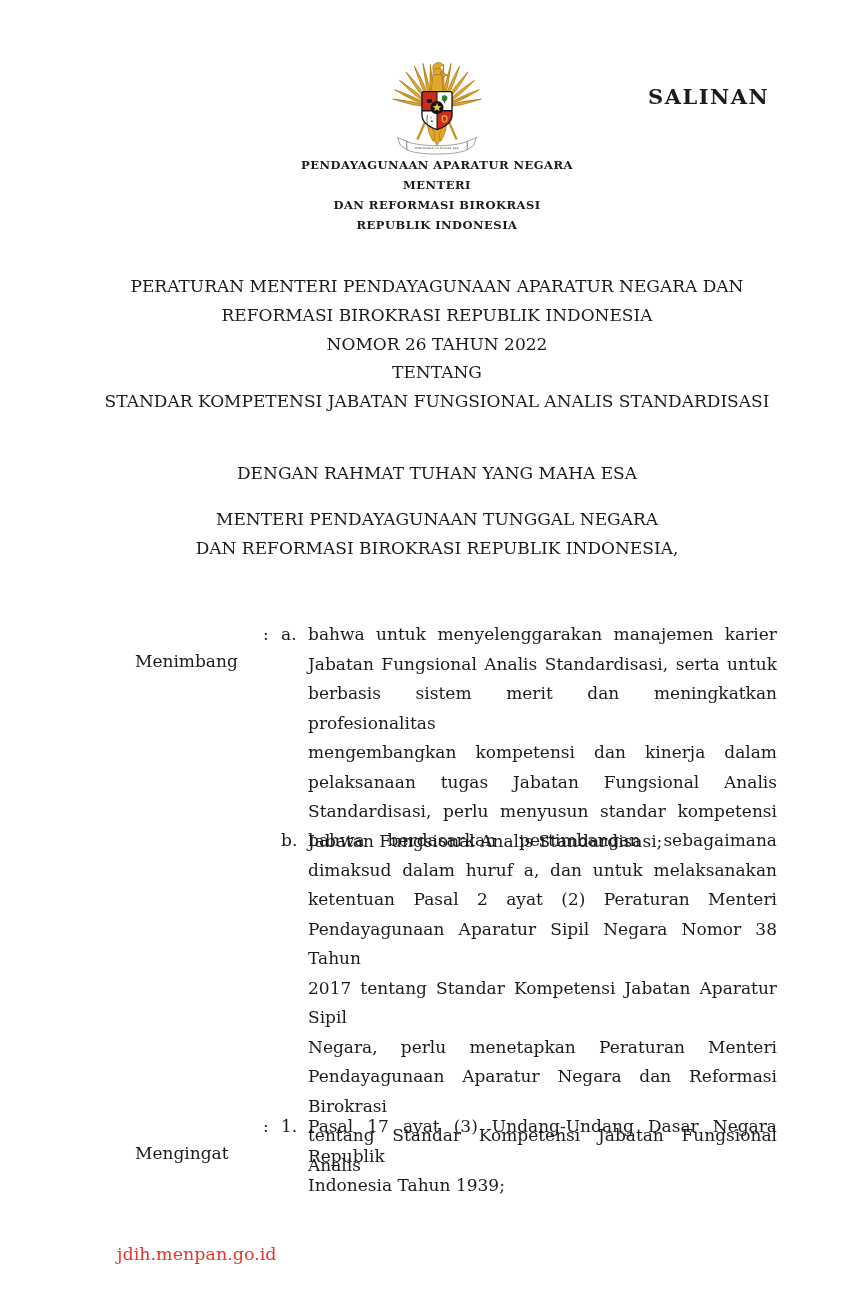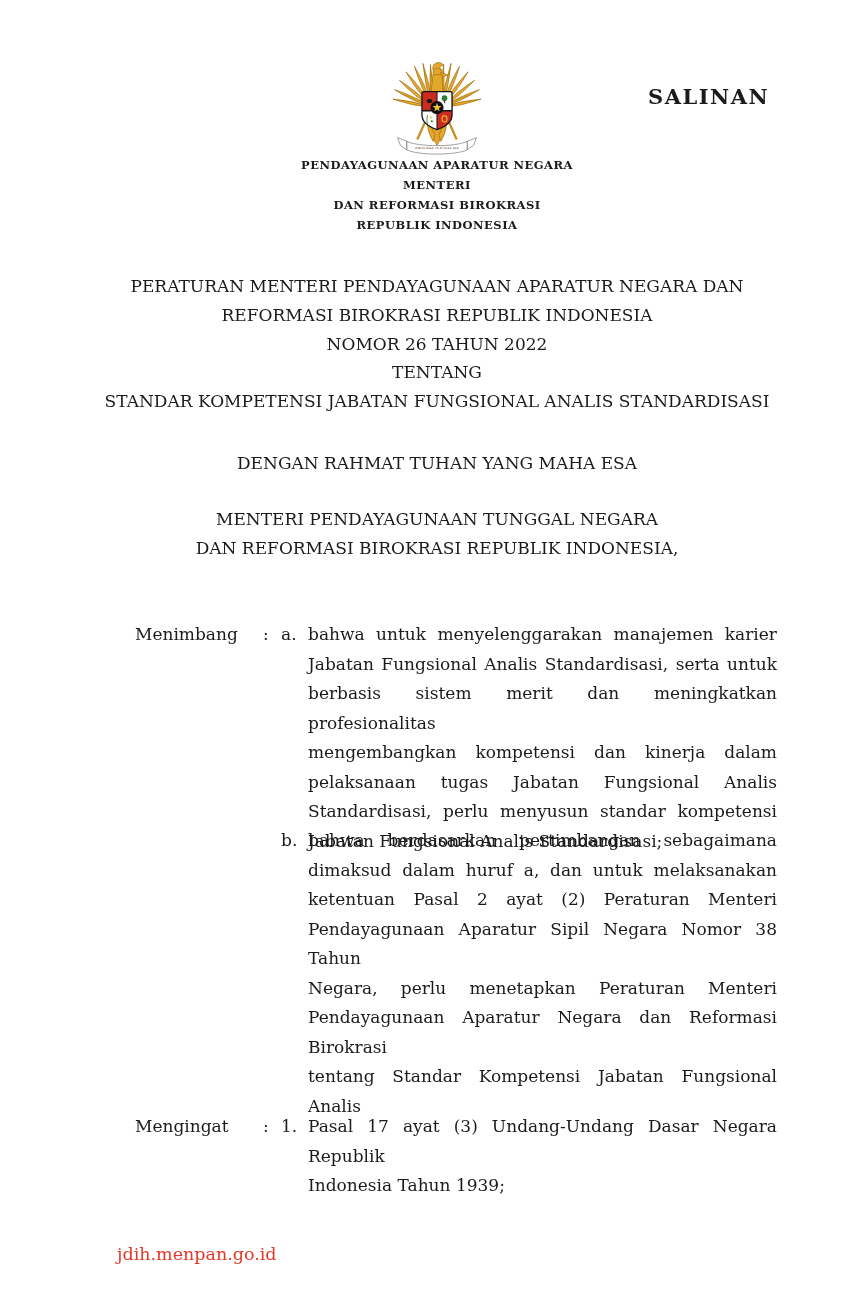--- a/index.html
+++ b/index.html
@@ -24,31 +24,31 @@
     font-size:11.5px; font-weight:bold; letter-spacing:0.5px;
     line-height:20px;
   }
 
   .title-block {
     left:24px; top:272px; width:826px;
     font-size:17px; line-height:28.8px;
   }
 
   .invocation {
-    left:24px; top:449px; width:826px;
+    left:24px; top:459px; width:826px;
     font-size:17px; line-height:28.8px; text-align:center;
   }
 
   .authority {
     left:24px; top:505px; width:826px;
     font-size:17px; line-height:28.8px;
   }
 
   .body-text { font-size:17px; line-height:29.5px; }
-  .clause-label   { left:135px; }
+  .clause-label   { left:135px;margin-top:27px; }
   .clause-colon   { left:263px; }
   .item-marker    { left:281px; }
   .item-lines     { left:308px; width:469px; }
 
   .center-lines .jline { text-align:center; }
   .jlines .jline { text-align:justify; text-align-last:justify; }
   .jlines .jline.last { text-align-last:left; }
 
   .footer {
     left:117px; top:1244px;
@@ -171,20 +171,21 @@
       <div class="jline">Standardisasi, perlu menyusun standar kompetensi</div>
       <div class="jline last">Jabatan Fungsional Analis Standardisasi;</div>
     </div>
 
   <div class="abs body-text item-marker" style="top:826px">b.</div>
   <div class="abs body-text item-lines jlines" style="top:826px">
       <div class="jline">bahwa berdasarkan pertimbangan sebagaimana</div>
       <div class="jline">dimaksud dalam huruf a, dan untuk melaksanakan</div>
       <div class="jline">ketentuan Pasal 2 ayat (2) Peraturan Menteri</div>
       <div class="jline">Pendayagunaan Aparatur Sipil Negara Nomor 38 Tahun</div>
+      <div class="jline">2017 tentang Standar Kompetensi Jabatan Aparatur Sipil</div>
       <div class="jline">Negara, perlu menetapkan Peraturan Menteri</div>
       <div class="jline">Pendayagunaan Aparatur Negara dan Reformasi Birokrasi</div>
       <div class="jline">tentang Standar Kompetensi Jabatan Fungsional Analis</div>
     </div>
 
   <div class="abs body-text clause-label" style="top:1112px">Mengingat</div>
   <div class="abs body-text clause-colon" style="top:1112px">:</div>
   <div class="abs body-text item-marker" style="top:1112px">1.</div>
   <div class="abs body-text item-lines jlines" style="top:1112px">
       <div class="jline">Pasal 17 ayat (3) Undang-Undang Dasar Negara Republik</div>

